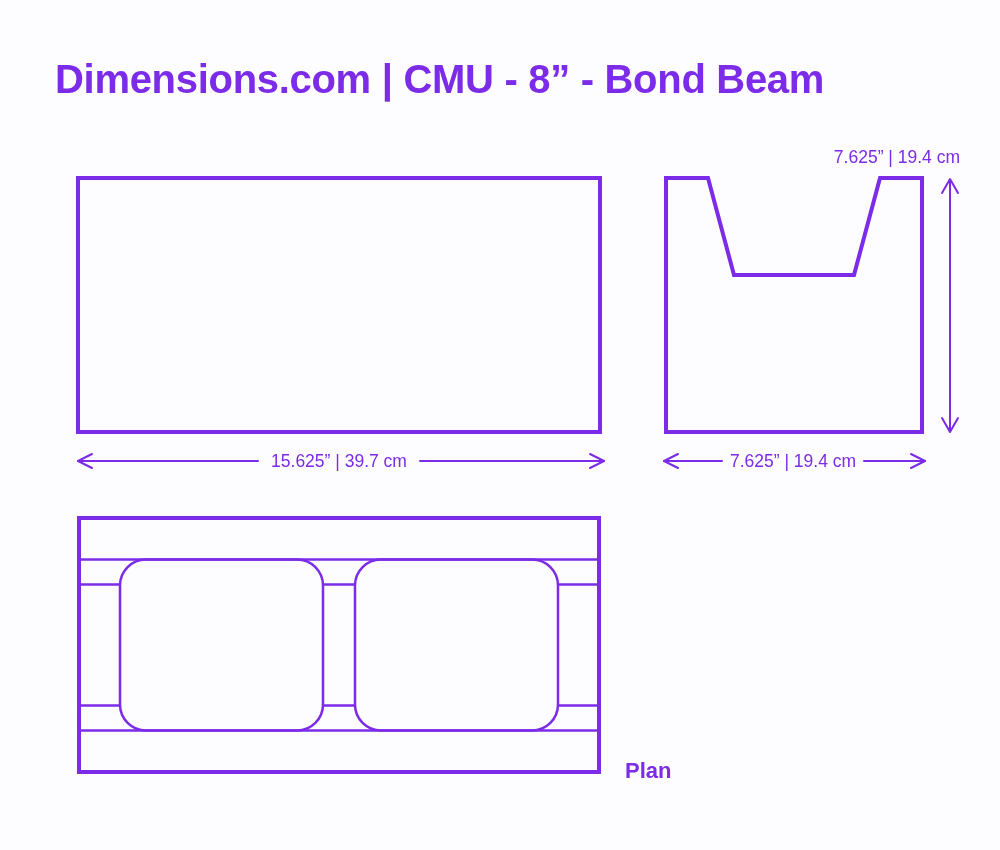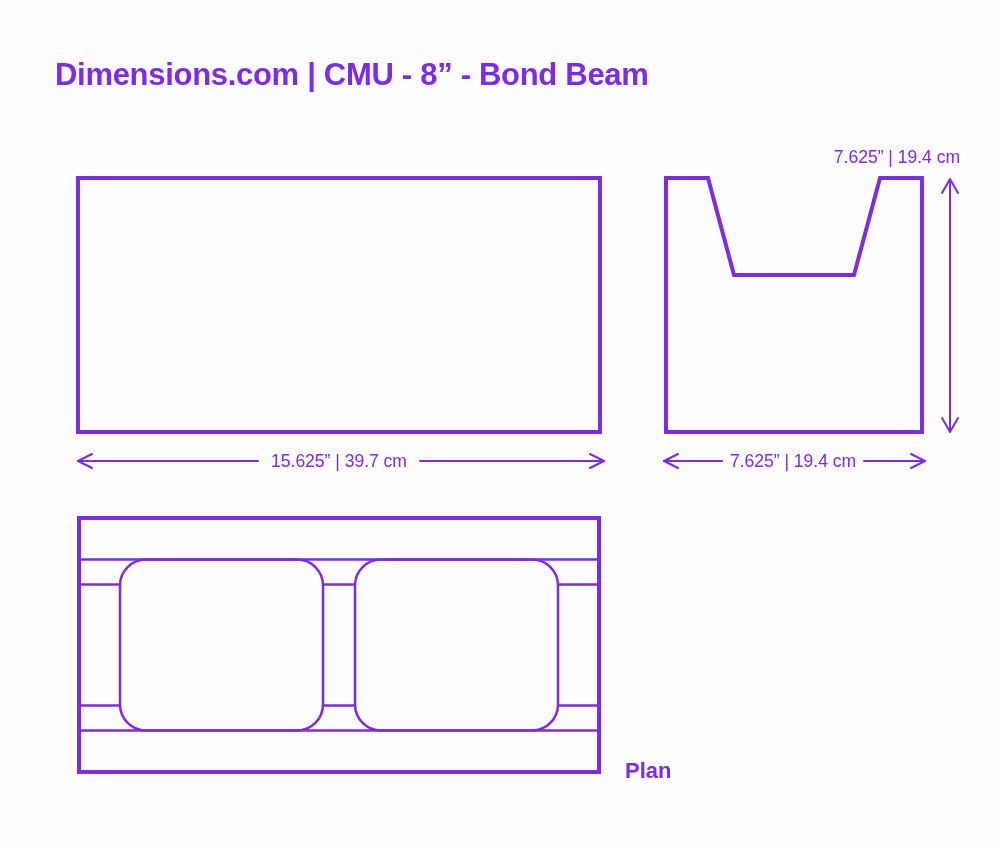--- a/index.html
+++ b/index.html
@@ -13,21 +13,21 @@
     height: 850px;
     background: #FDFDFF;
     overflow: hidden;
     font-family: "Liberation Sans", sans-serif;
   }
   .page-title {
     position: absolute;
     left: 55px;
     top: 57px;
     margin: 0;
-    font-size: 31px;
+    font-size: 40px;
     font-weight: 700;
     letter-spacing: -0.3px;
     color: #7C2BE8;
     white-space: nowrap;
   }
   .drawing-svg {
     position: absolute;
     left: 0;
     top: 0;
   }

